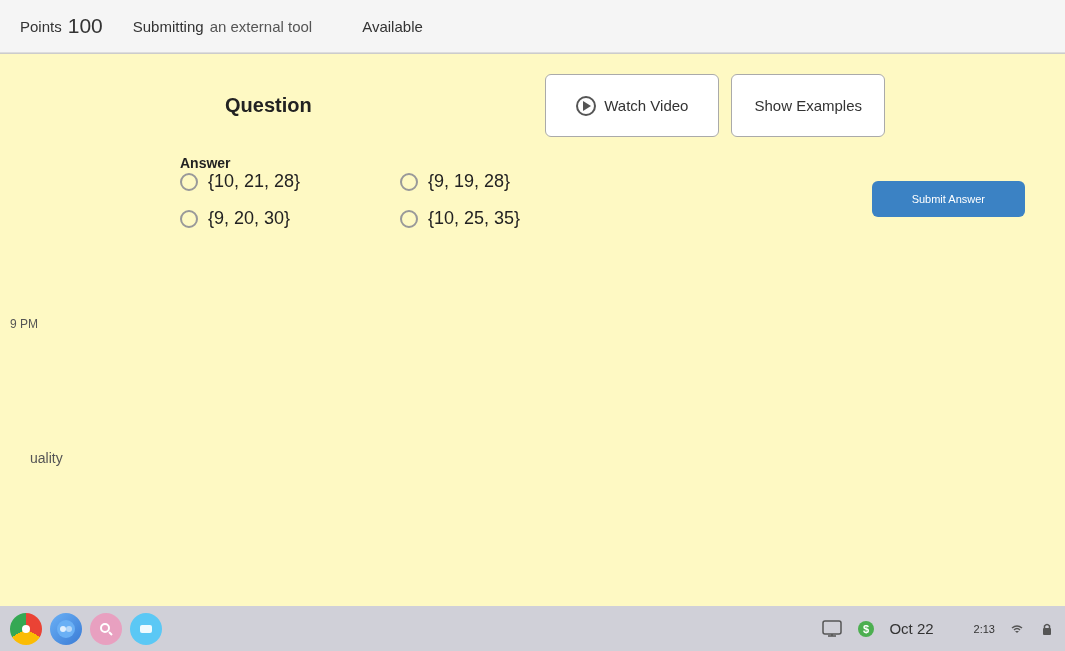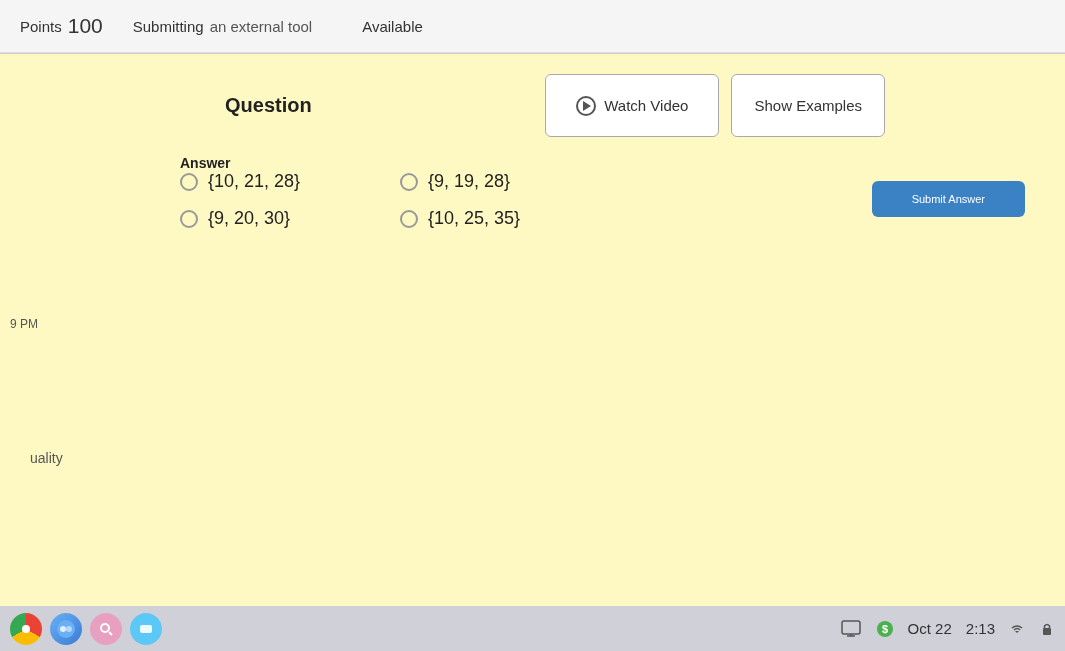--- a/index.html
+++ b/index.html
@@ -238,22 +238,23 @@
       margin-left: auto;
       display: flex;
       align-items: center;
       gap: 14px;
     }
     .taskbar-date {
       font-size: 15px;
       color: #333;
     }
     .taskbar-time {
-      font-size: 15px;
-      color: #333;
+      font-size: 11px;
+      color: #333;
+      margin-left: 26px;
     }
     .divider-line {
       width: 100%;
       height: 1px;
       background: #ccc;
       margin: 0;
     }
   </style>
 </head>
 <body>

